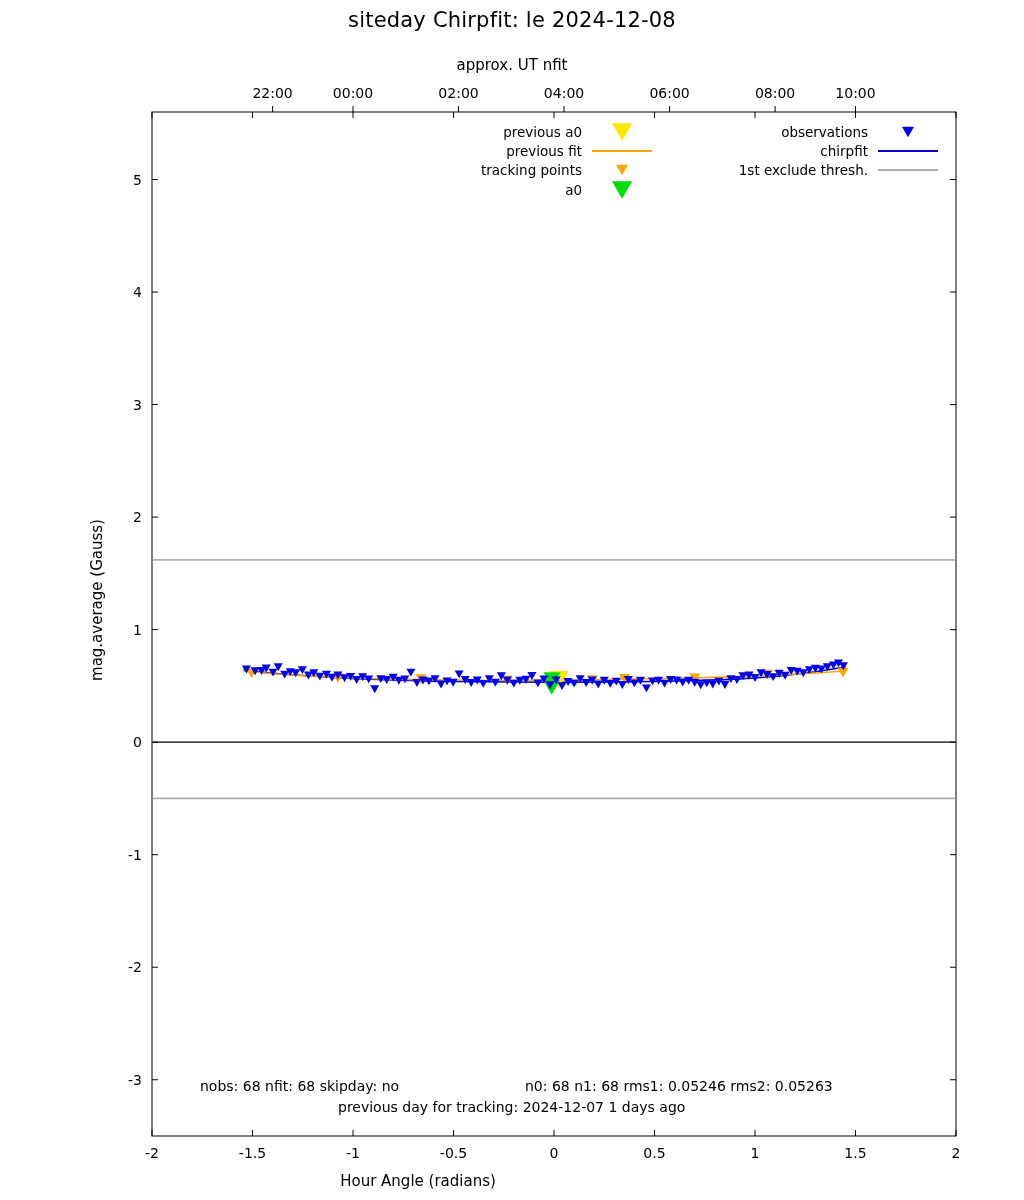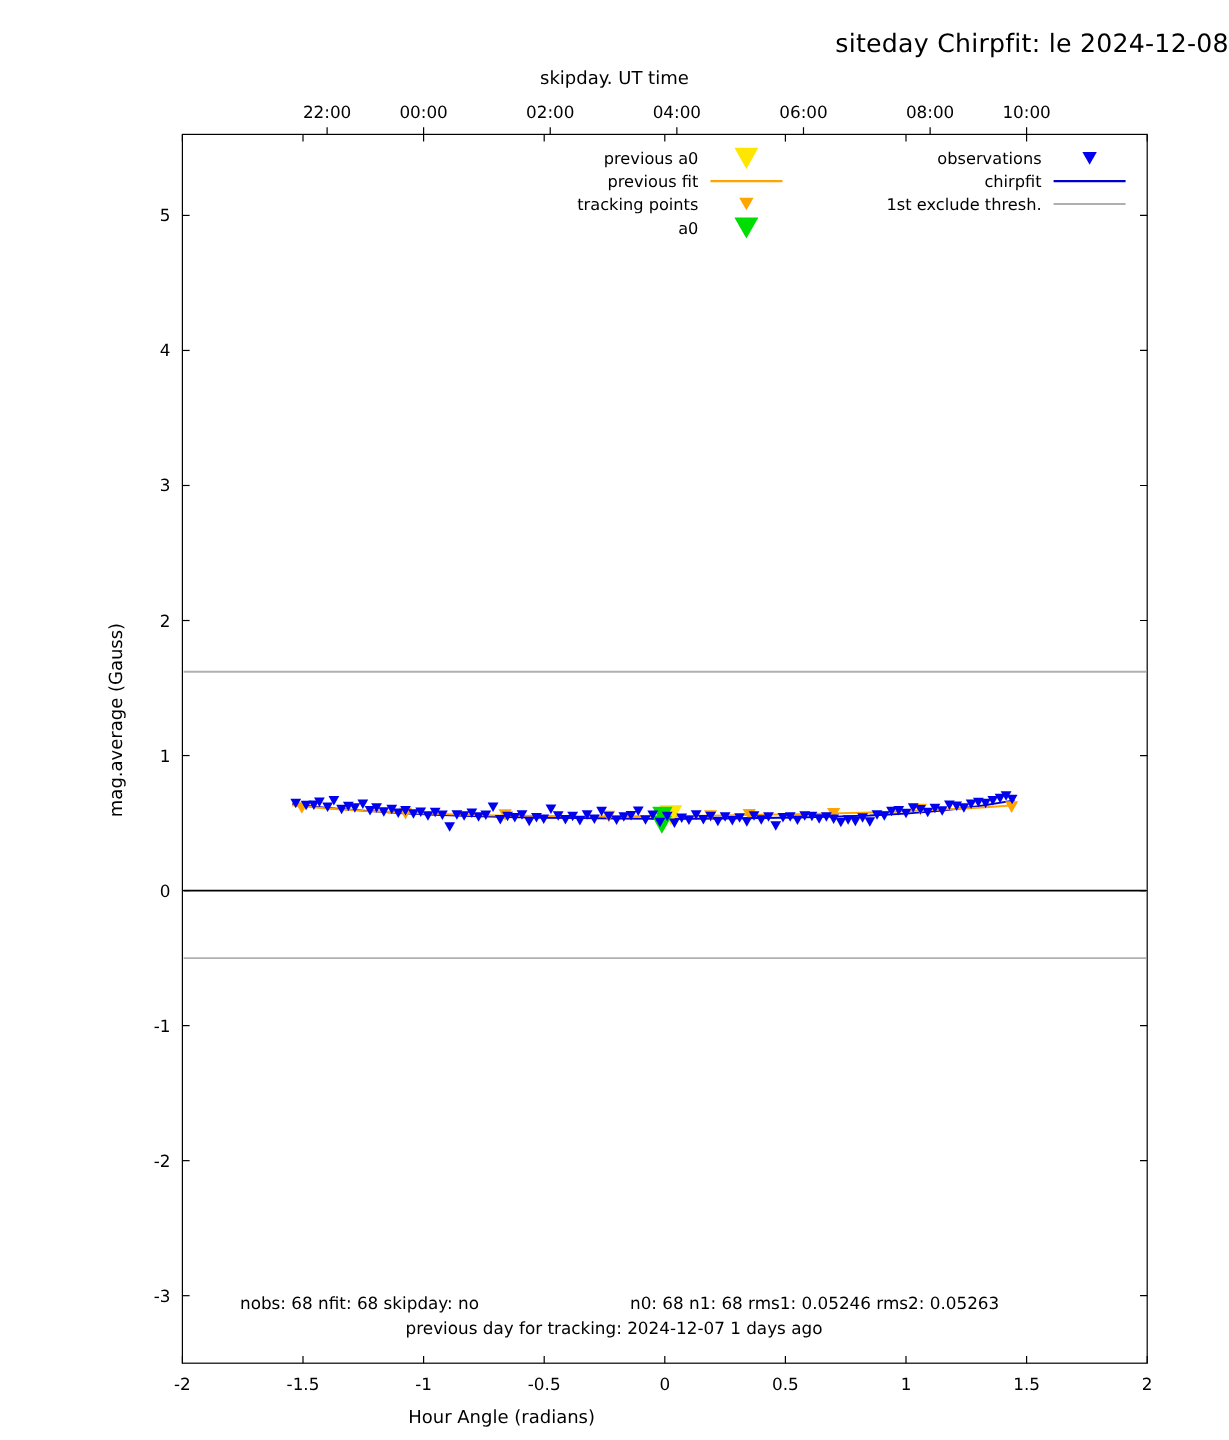--- a/index.html
+++ b/index.html
@@ -18,24 +18,23 @@
   #figure {
     position: absolute;
     left: 0; top: 0;
     width: 1024px;
     height: 1200px;
   }
   .title {
     position: absolute;
     left: 0; top: 8px;
     width: 1024px;
-    text-align: right;
+    text-align: center;
     font-size: 21px;
     letter-spacing: 0.2px;
-    margin-top: 16px;
   }
   .top-axis-label {
     position: absolute;
     left: 0; top: 56px;
     width: 1024px;
     text-align: center;
     font-size: 15px;
   }
   .xlabel {
     position: absolute;
@@ -82,21 +81,21 @@
     font-family: "DejaVu Sans", sans-serif;
     fill: #000000;
   }
 </style>
 </head>
 <body>
 
 <div id="figure">
 
   <div class="title">siteday Chirpfit:  le  2024-12-08</div>
-  <div class="top-axis-label">skipday. UT time</div>
+  <div class="top-axis-label">approx. UT nfit</div>
   <div class="xlabel">Hour Angle (radians)</div>
   <div class="ylabel-wrap">
     <div class="ylabel">mag.average (Gauss)</div>
   </div>
 
   <svg id="plot" width="1024" height="1200">
 
     <rect id="axes-rect" x="152" y="112" width="804" height="1024" fill="#ffffff" stroke="#000000" stroke-width="1"></rect>
 
     <g id="x-ticks">

